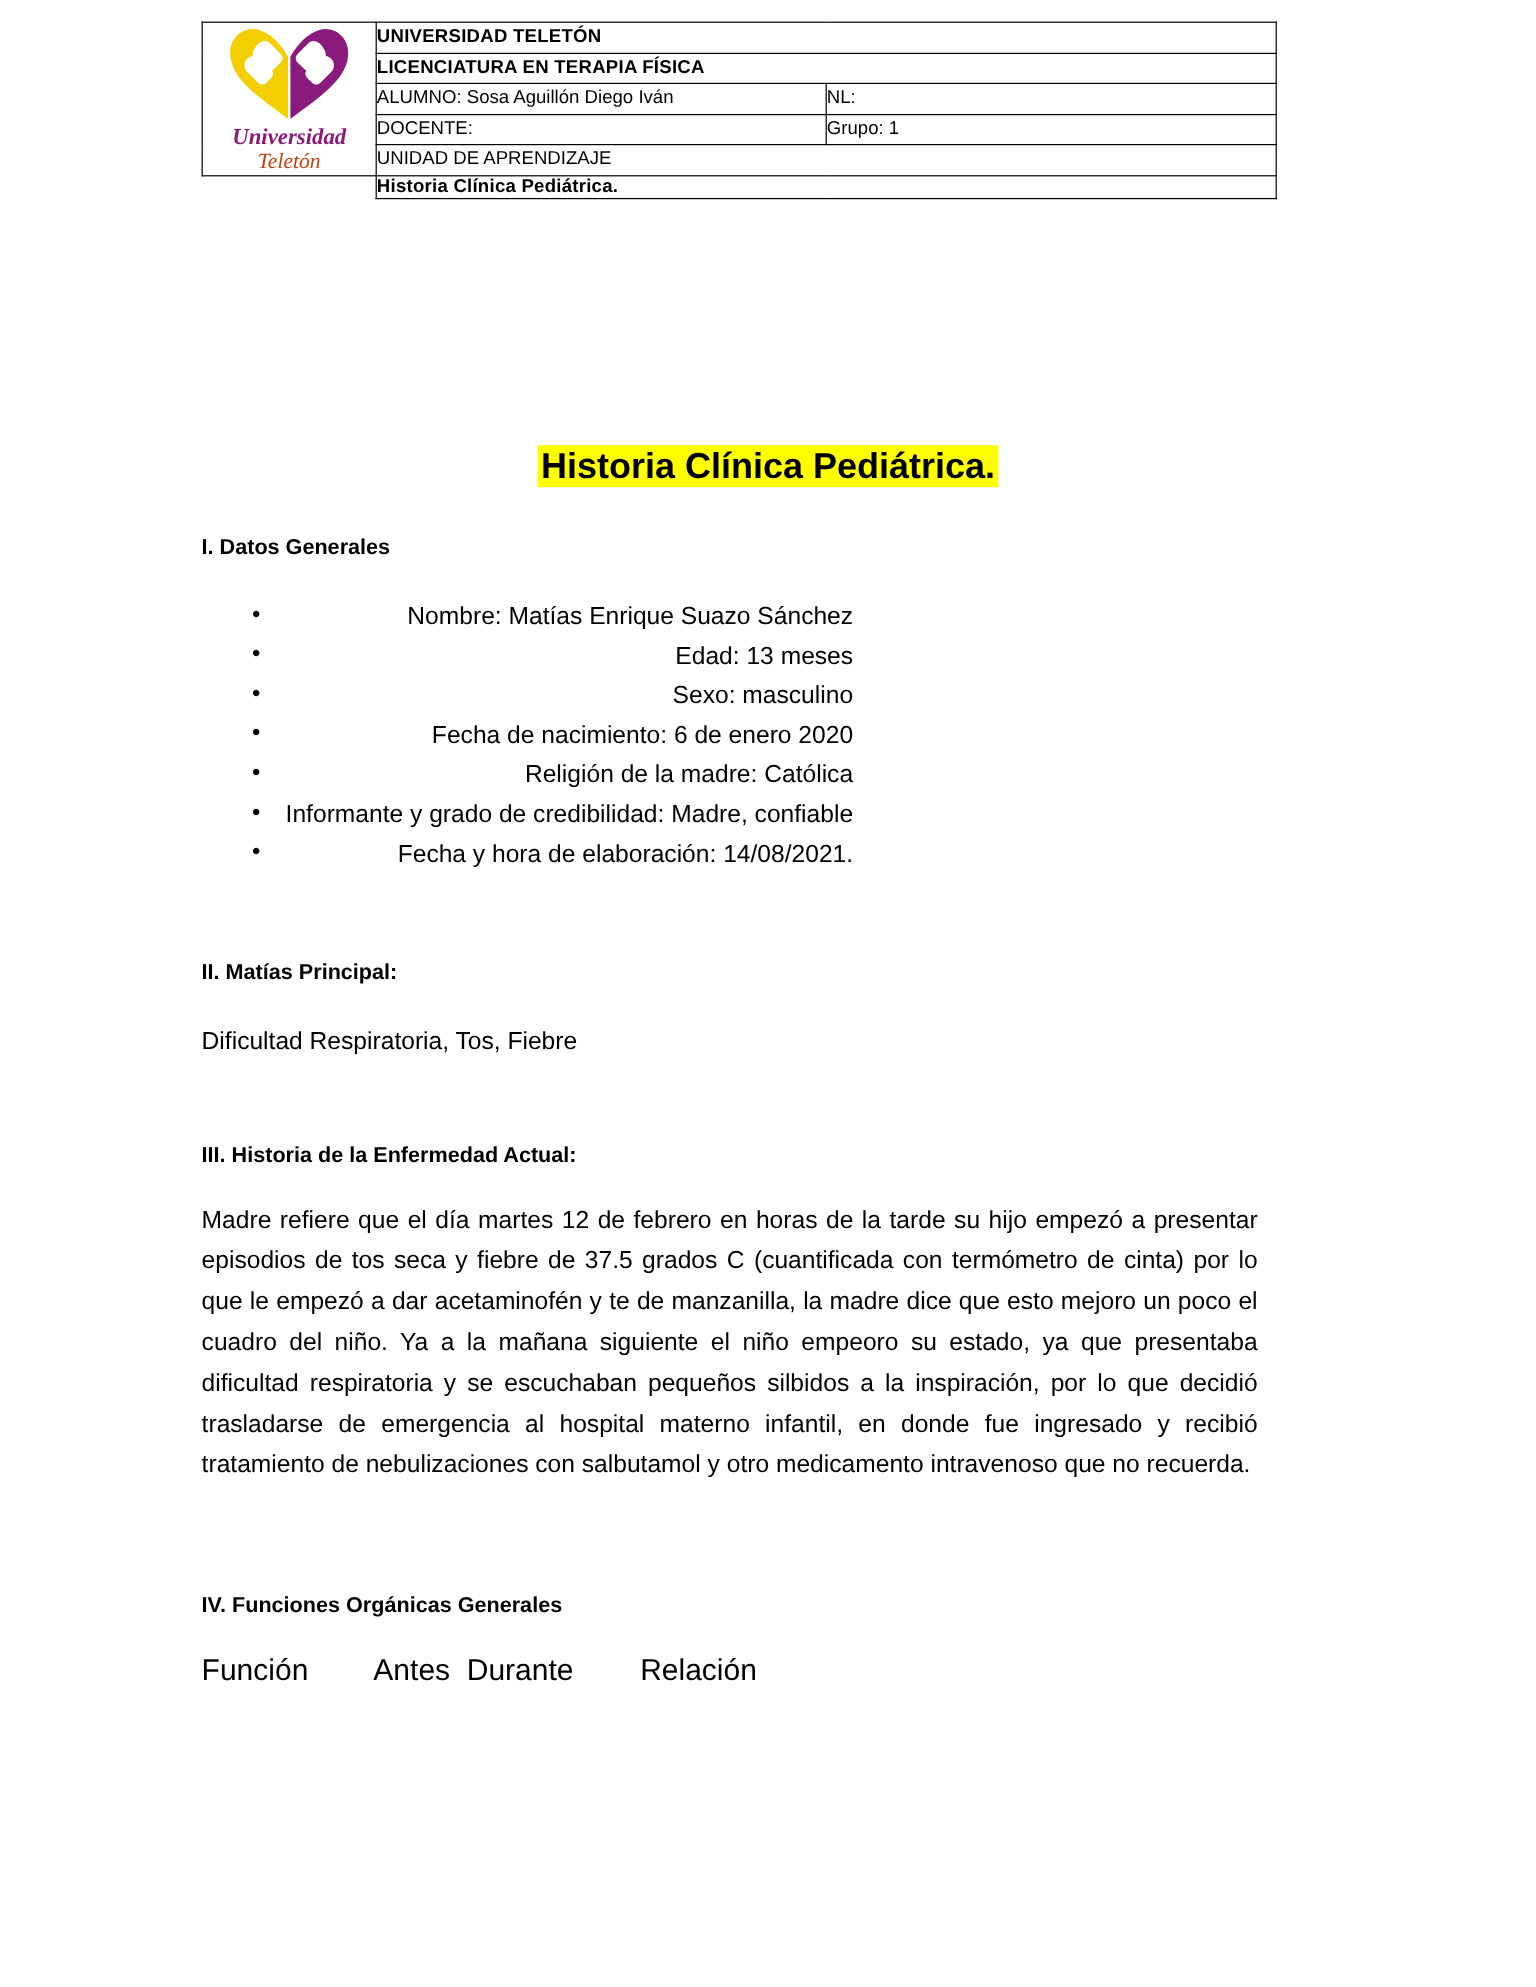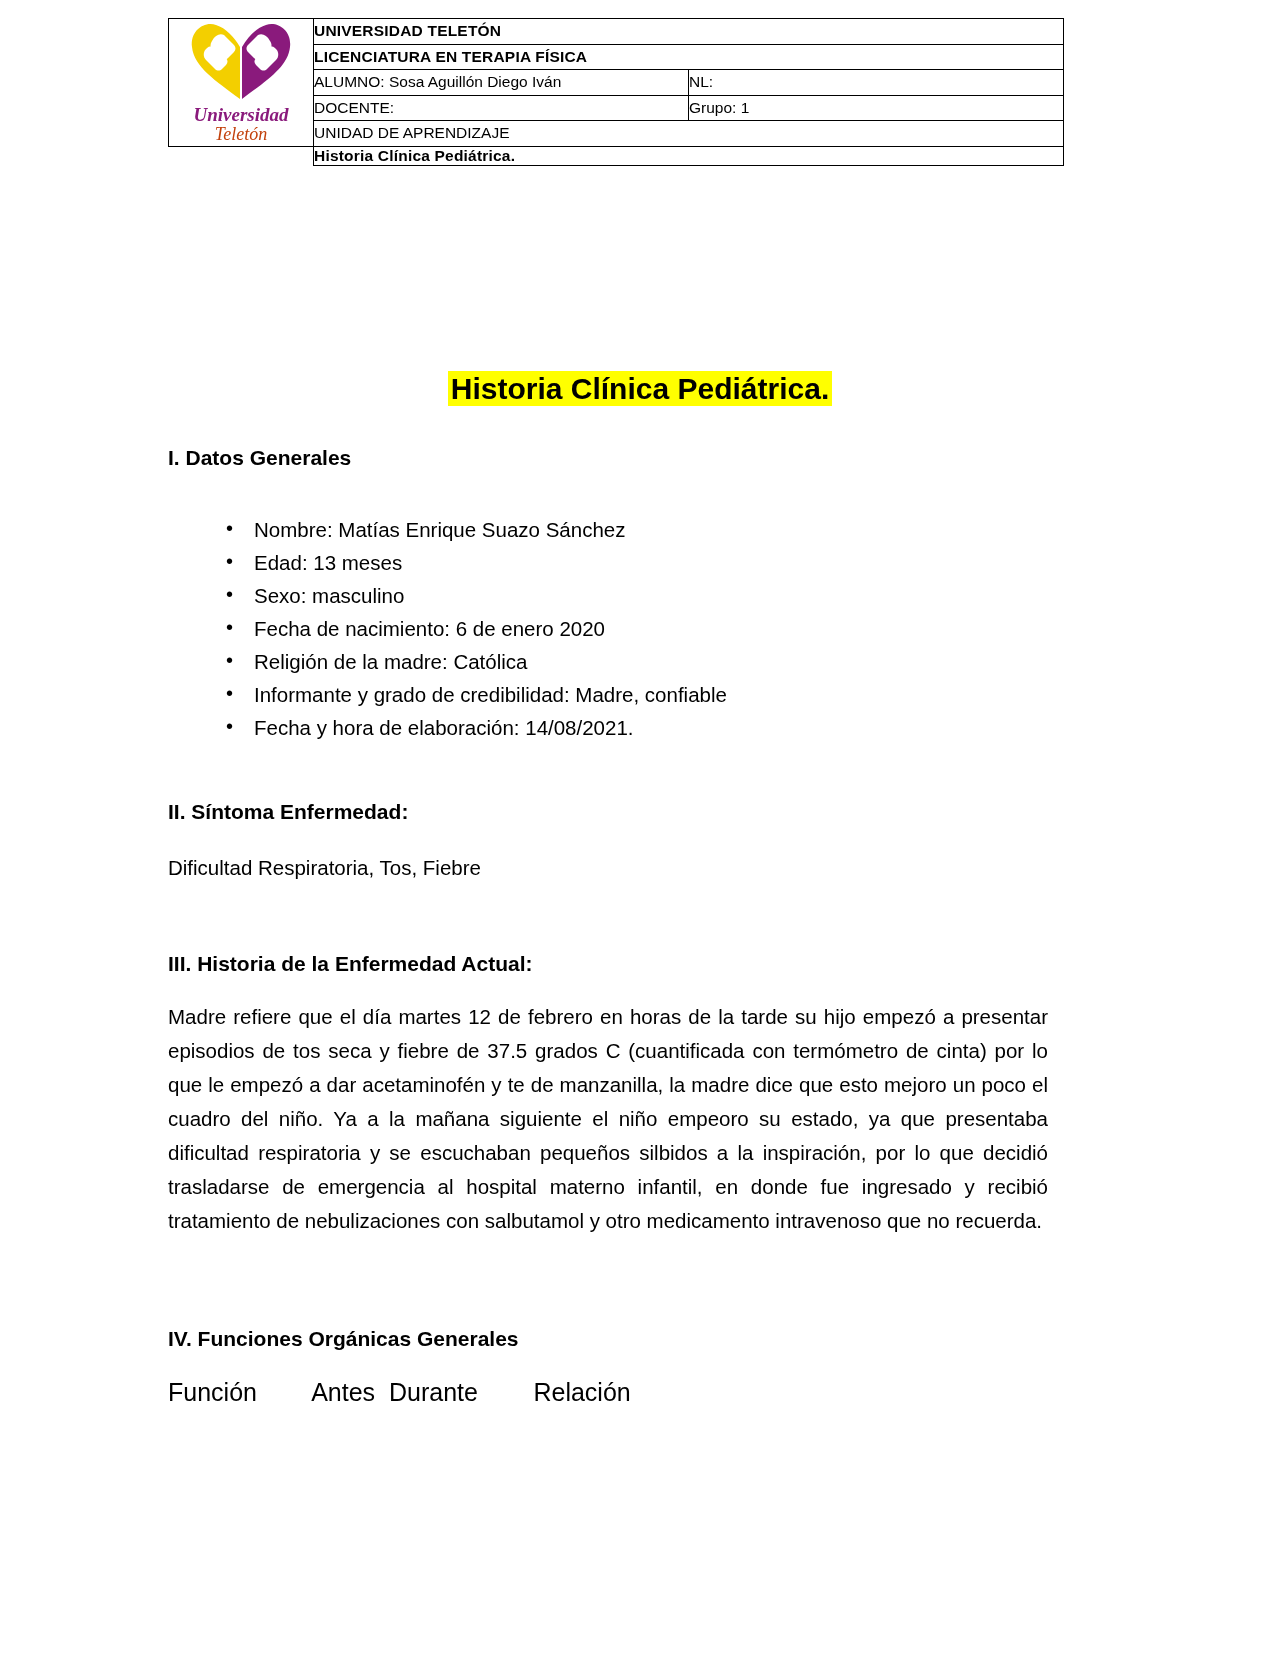--- a/index.html
+++ b/index.html
@@ -97,30 +97,31 @@
     font-weight: bold;
   }
   .hl {
     background: #ffff00;
     padding: 1px 3px;
   }
 
   .section-heading {
     position: absolute;
     left: 168px;
-    font-size: 21px;
+    font-size: 18px;
     font-weight: bold;
   }
 
   ul.bullets {
     position: absolute;
     left: 168px;
-    margin: 16px;
+    margin: 0;
     padding: 0 0 0 42px;
     list-style: none;
+    text-align: right;
   }
   ul.bullets li {
     font-size: 20.5px;
     line-height: 33px;
     position: relative;
     padding-left: 28px;
     white-space: nowrap;
   }
   ul.bullets li::before {
     content: "\2022";
@@ -223,21 +224,21 @@
   <ul class="bullets" style="top:497px">
     <li>Nombre: Matías Enrique Suazo Sánchez</li>
     <li>Edad: 13 meses</li>
     <li>Sexo: masculino</li>
     <li>Fecha de nacimiento: 6 de enero 2020</li>
     <li>Religión de la madre: Católica</li>
     <li>Informante y grado de credibilidad: Madre, confiable</li>
     <li>Fecha y hora de elaboración: 14/08/2021.</li>
   </ul>
 
-  <div class="section-heading" style="top:800px">II. Síntoma Enfermedad:</div>
+  <div class="section-heading" style="top:800px">II. Matías Principal:</div>
   <div class="para" style="top:851px">Dificultad Respiratoria, Tos, Fiebre</div>
 
   <div class="section-heading" style="top:952px">III. Historia de la Enfermedad Actual:</div>
   <div class="para justified" style="top:1000px">Madre refiere que el día martes 12 de febrero en horas de la tarde su hijo empezó a presentar episodios de tos seca y fiebre de 37.5 grados C (cuantificada con termómetro de cinta) por lo que le empezó a dar acetaminofén y te de manzanilla, la madre dice que esto mejoro un poco el cuadro del niño. Ya a la mañana siguiente el niño empeoro su estado, ya que presentaba dificultad respiratoria y se escuchaban pequeños silbidos a la inspiración, por lo que decidió trasladarse de emergencia al hospital materno infantil, en donde fue ingresado y recibió tratamiento de nebulizaciones con salbutamol y otro medicamento intravenoso que no recuerda.</div>
 
   <div class="section-heading" style="top:1327px">IV. Funciones Orgánicas Generales</div>
   <div class="simple-line" style="top:1375px">Función        Antes  Durante        Relación</div>
 
 </div>
 

